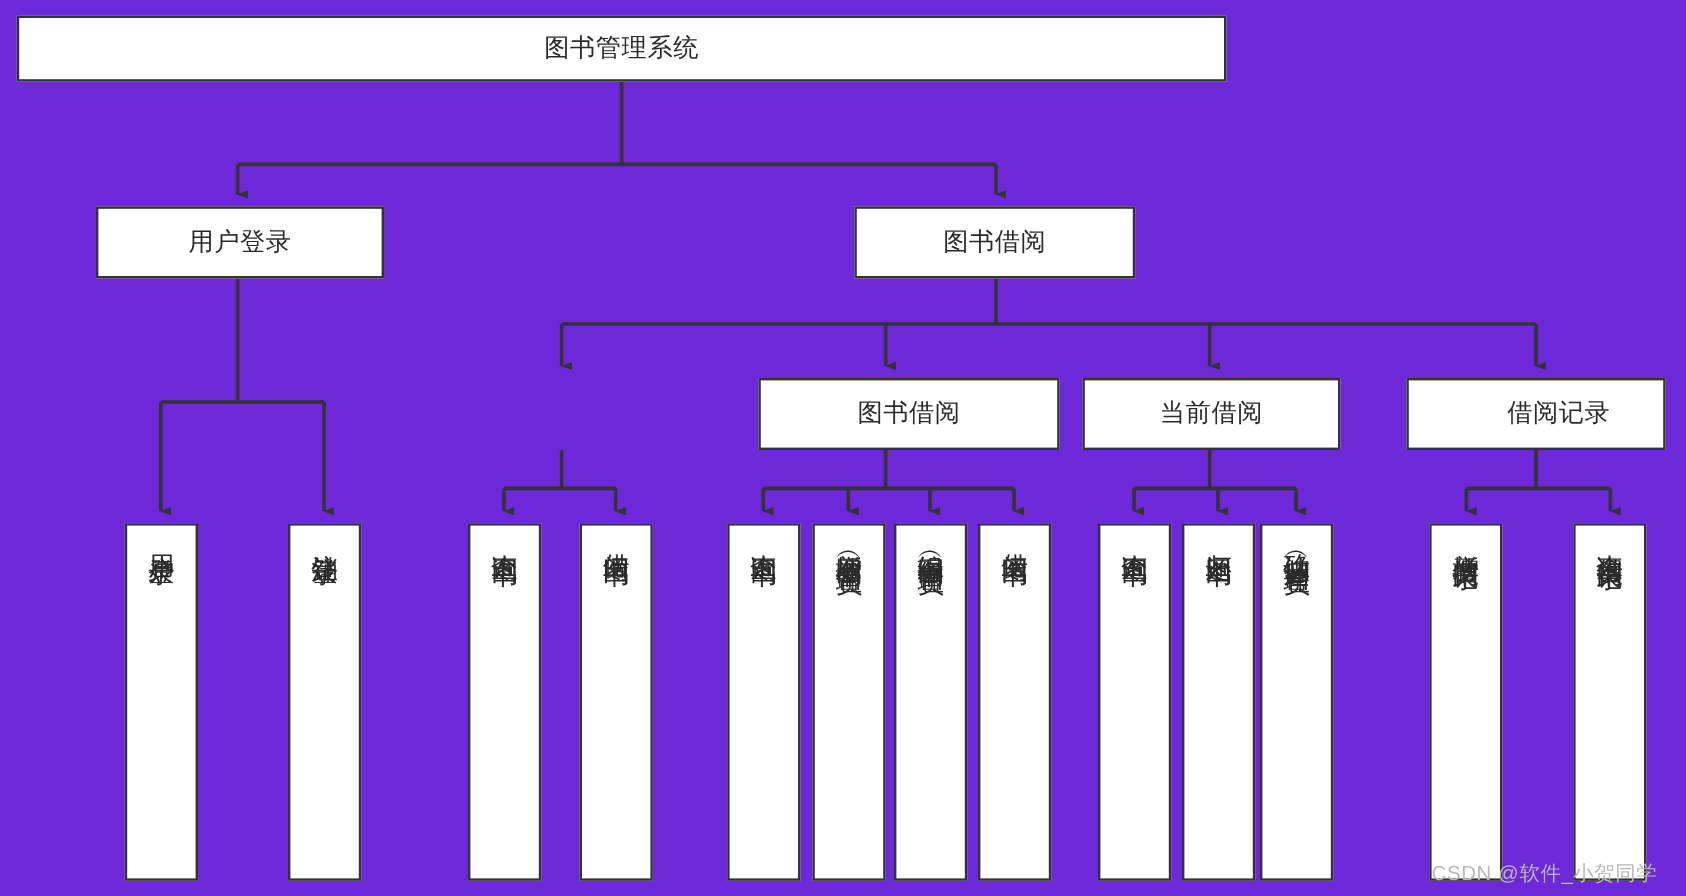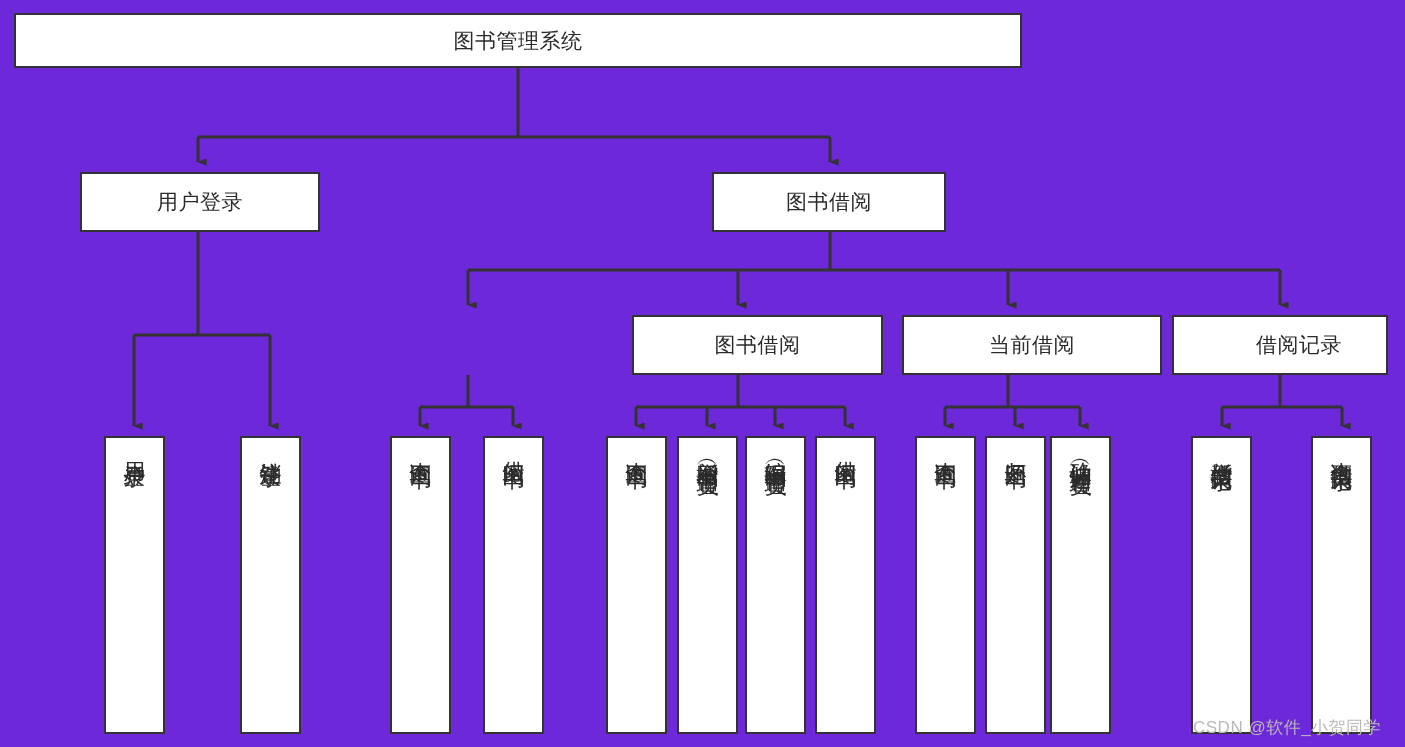--- a/index.html
+++ b/index.html
@@ -128,21 +128,21 @@
   <div class="node-box horizontal" style="left:80px; top:172px; width:240px; height:60px;">
     <span class="node-label-h">用户登录</span>
   </div>
   <div class="node-box horizontal" style="left:712px; top:172px; width:234px; height:60px;">
     <span class="node-label-h">图书借阅</span>
   </div>
 
   <div class="node-box horizontal" style="left:632px; top:315px; width:251px; height:60px;">
     <span class="node-label-h">图书借阅</span>
   </div>
-  <div class="node-box horizontal" style="left:902px; top:315px; width:260px; height:60px;">
+  <div class="node-box horizontal" style="left:902px; top:315px; width:215px; height:60px;">
     <span class="node-label-h">当前借阅</span>
   </div>
   <div class="node-box horizontal" style="left:1172px; top:315px; width:216px; height:60px;padding-left:38px;">
     <span class="node-label-h">借阅记录</span>
   </div>
 
   <div class="node-box vertical" style="left:104px; top:436px; width:61px; height:298px;">
     <span class="node-label-v">用户登录</span>
   </div>
   <div class="node-box vertical" style="left:240px; top:436px; width:61px; height:298px;">

